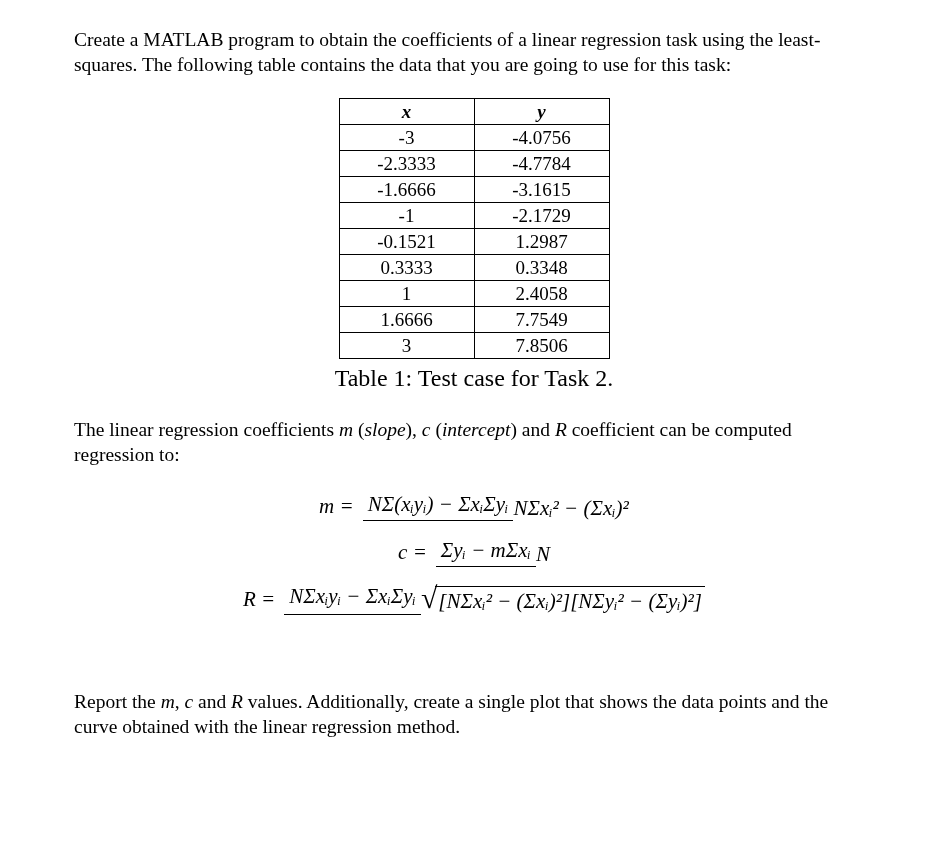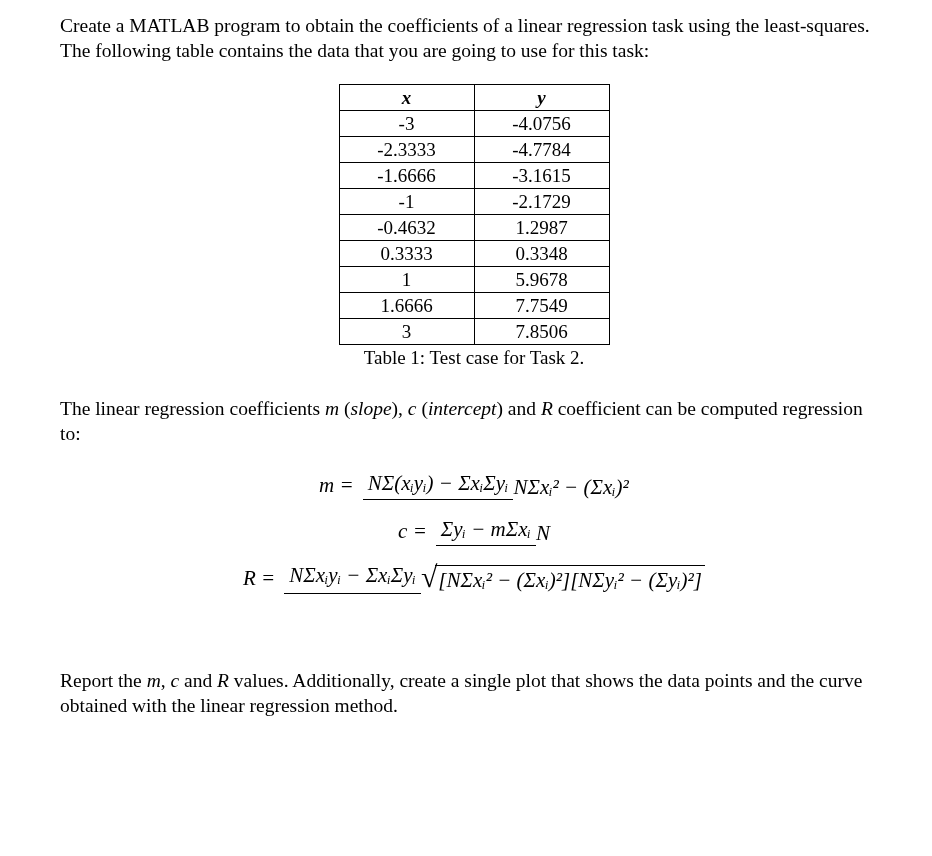--- a/index.html
+++ b/index.html
@@ -13,21 +13,21 @@
     height: 856px;
     font-family: "Liberation Serif", "DejaVu Serif", serif;
     font-size: 19.5px;
     line-height: 25px;
     overflow: hidden;
   }
   .doc {
     padding: 13px 44px 0 60px;
   }
   .para {
-    margin: 0;
+    margin: 14px;
     text-align: left;
   }
   .it { font-style: italic; }
 
   
   table.data-table {
     border-collapse: collapse;
     margin: 21px auto 0 auto;
     font-size: 19px;
   }
@@ -38,22 +38,22 @@
     padding: 0px 8px;
     height: 23.8px;
     min-width: 118px;
   }
   table.data-table th {
     font-weight: bold;
     font-style: italic;
   }
   .caption {
     text-align: center;
-    font-size: 19px;
-    margin-top: 0;
+    font-size: 24px;
+    margin-top: 7px;
   }
 
   
   .coeff-para { margin-top: 26px; }
   .closing-para { margin-top: 74px; }
 
   
   .formula {
     display: flex;
     justify-content: center;
@@ -129,30 +129,30 @@
         </tr>
       <tr>
           <td>-1.6666</td>
           <td>-3.1615</td>
         </tr>
       <tr>
           <td>-1</td>
           <td>-2.1729</td>
         </tr>
       <tr>
-          <td>-0.4632</td>
+          <td>-0.1521</td>
           <td>1.2987</td>
         </tr>
       <tr>
           <td>0.3333</td>
           <td>0.3348</td>
         </tr>
       <tr>
           <td>1</td>
-          <td>5.9678</td>
+          <td>2.4058</td>
         </tr>
       <tr>
           <td>1.6666</td>
           <td>7.7549</td>
         </tr>
       <tr>
           <td>3</td>
           <td>7.8506</td>
         </tr>
     </tbody>

